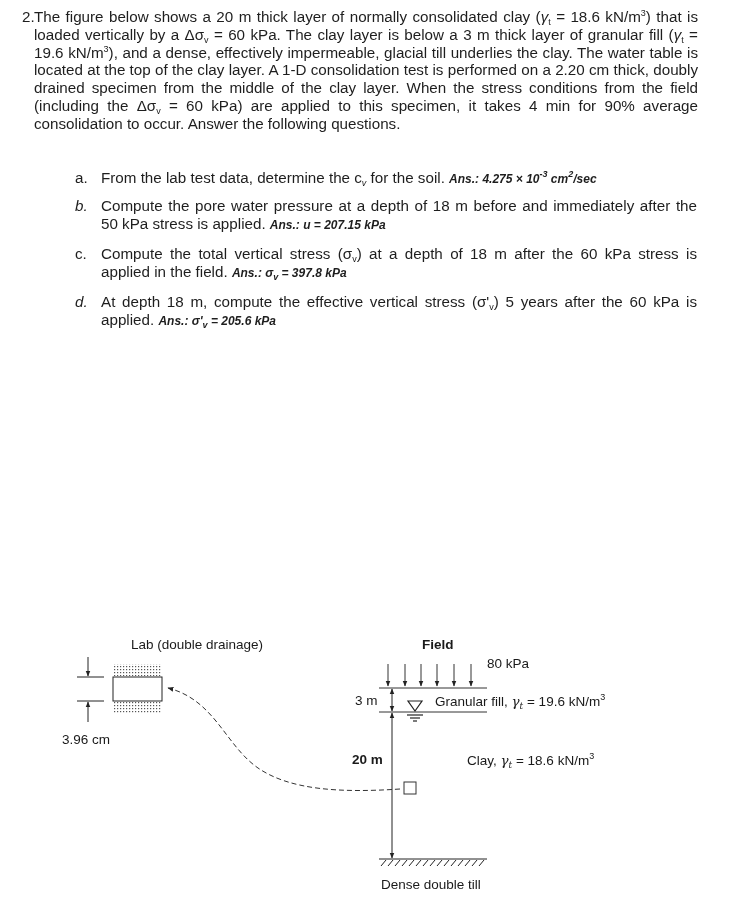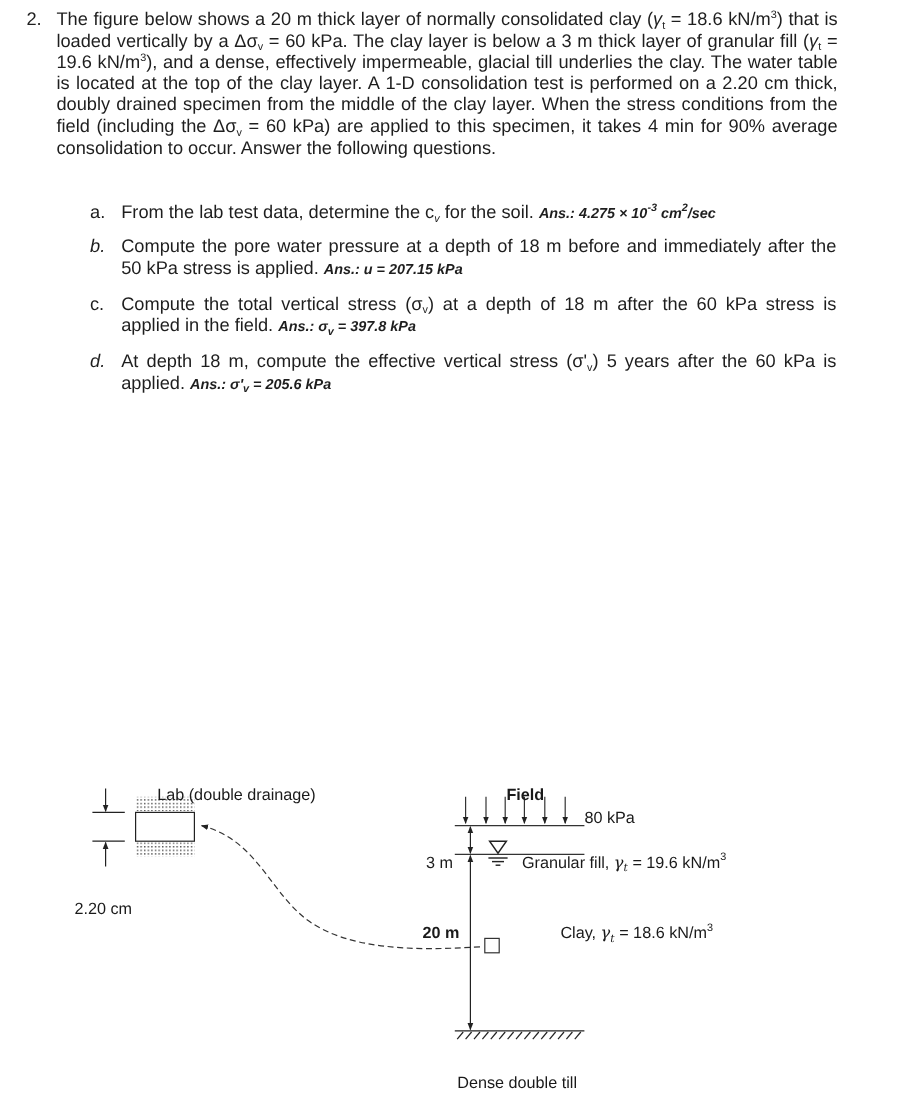--- a/index.html
+++ b/index.html
@@ -1,34 +1,34 @@
 <!DOCTYPE html>
 <html><head>
   <meta charset="utf-8">
   <style>
     html, body { margin: 0; padding: 0; background: #ffffff; }
     body { width: 755px; height: 912px; position: relative; overflow: hidden;
            font-family: "Liberation Sans", sans-serif; color: #1e1e1e; }
     .problem { position: absolute; left: 22px; top: 8px; width: 676px; font-size: 15.2px; line-height: 17.8px; }
     .problem .num { position: absolute; left: 0; top: 0; }
-    .problem .body { margin-left: 25px; text-align: justify; text-align-last: left; }
+    .problem .body { margin-left: 12px; text-align: justify; text-align-last: left; }
     .items { position: absolute; left: 75px; top: 169px; width: 622px; font-size: 15.2px; line-height: 17.8px; }
     .item { position: relative; padding-left: 26px; text-align: justify; text-align-last: left; }
     .item .lbl { position: absolute; left: 0; top: 0; }
     .item .lbl.it { font-style: italic; }
     .ans { font-weight: bold; font-style: italic; font-size: 12px; }
     sup { font-size: 9px; vertical-align: 6px; line-height: 0; }
     sub { font-size: 9px; vertical-align: -3px; line-height: 0; }
     .i-a { top: 0; }
     .i-b { position: absolute; top: 28px; left: 0; right: 0; }
     .i-c { position: absolute; top: 76px; left: 0; right: 0; }
     .i-d { position: absolute; top: 124px; left: 0; right: 0; }
     .figure { position: absolute; left: 0; top: 600px; width: 755px; height: 312px; }
     .figure svg { position: absolute; left: 0; top: 0; }
-    .flabel { position: absolute; font-size: 13.5px; color: #1a1a1a; white-space: nowrap; margin-top: 18px; }
+    .flabel { position: absolute; font-size: 13.5px; color: #1a1a1a; white-space: nowrap; }
     .flabel .g { font-family: "DejaVu Serif", serif; font-style: italic; }
   </style>
 </head>
 <body>
 
 <div class="problem">
   <span class="num">2.</span>
   <div class="body"><span>The figure below shows a 20 m thick layer of normally consolidated clay (</span><i>γ</i><sub>t</sub><span> = 18.6 kN/m</span><sup>3</sup><span>) that is loaded vertically by a Δσ</span><sub>v</sub><span> = 60 kPa. The clay layer is below a 3 m thick layer of granular fill (</span><i>γ</i><sub>t</sub><span> = 19.6 kN/m</span><sup>3</sup><span>), and a dense, effectively impermeable, glacial till underlies the clay. The water table is located at the top of the clay layer. A 1-D consolidation test is performed on a 2.20 cm thick, doubly drained specimen from the middle of the clay layer. When the stress conditions from the field (including the Δσ</span><sub>v</sub><span> = 60 kPa) are applied to this specimen, it takes 4 min for 90% average consolidation to occur. Answer the following questions.</span></div>
 </div>
 
@@ -122,21 +122,21 @@
       <line x1="444" y1="866" x2="449" y2="860"></line>
       <line x1="451" y1="866" x2="456" y2="860"></line>
       <line x1="458" y1="866" x2="463" y2="860"></line>
       <line x1="465" y1="866" x2="470" y2="860"></line>
       <line x1="472" y1="866" x2="477" y2="860"></line>
       <line x1="479" y1="866" x2="484" y2="860"></line>
     </g>
   </svg>
 
   <div class="flabel" style="left:131px; top:37px;">Lab (double drainage)</div>
-  <div class="flabel" style="left:62px; top:132px;">2.20 cm</div>
+  <div class="flabel" style="left:62px; top:132px;">3.96 cm</div>
   <div class="flabel" style="left:422px; top:37px;font-weight:bold;">Field</div>
   <div class="flabel" style="left:487px; top:56px;">80 kPa</div>
   <div class="flabel" style="left:355px; top:93px;">3 m</div>
   <div class="flabel" style="left:352px; top:152px;font-weight:bold;">20 m</div>
   <div class="flabel" style="left:435px; top:93px;"><span>Granular fill, </span><span class="g">γ</span><sub class="g">t</sub><span> = 19.6 kN/m</span><sup>3</sup></div>
   <div class="flabel" style="left:467px; top:152px;"><span>Clay, </span><span class="g">γ</span><sub class="g">t</sub><span> = 18.6 kN/m</span><sup>3</sup></div>
   <div class="flabel" style="left:381px; top:277px;">Dense double till</div>
 </div>
 
 </body></html>

